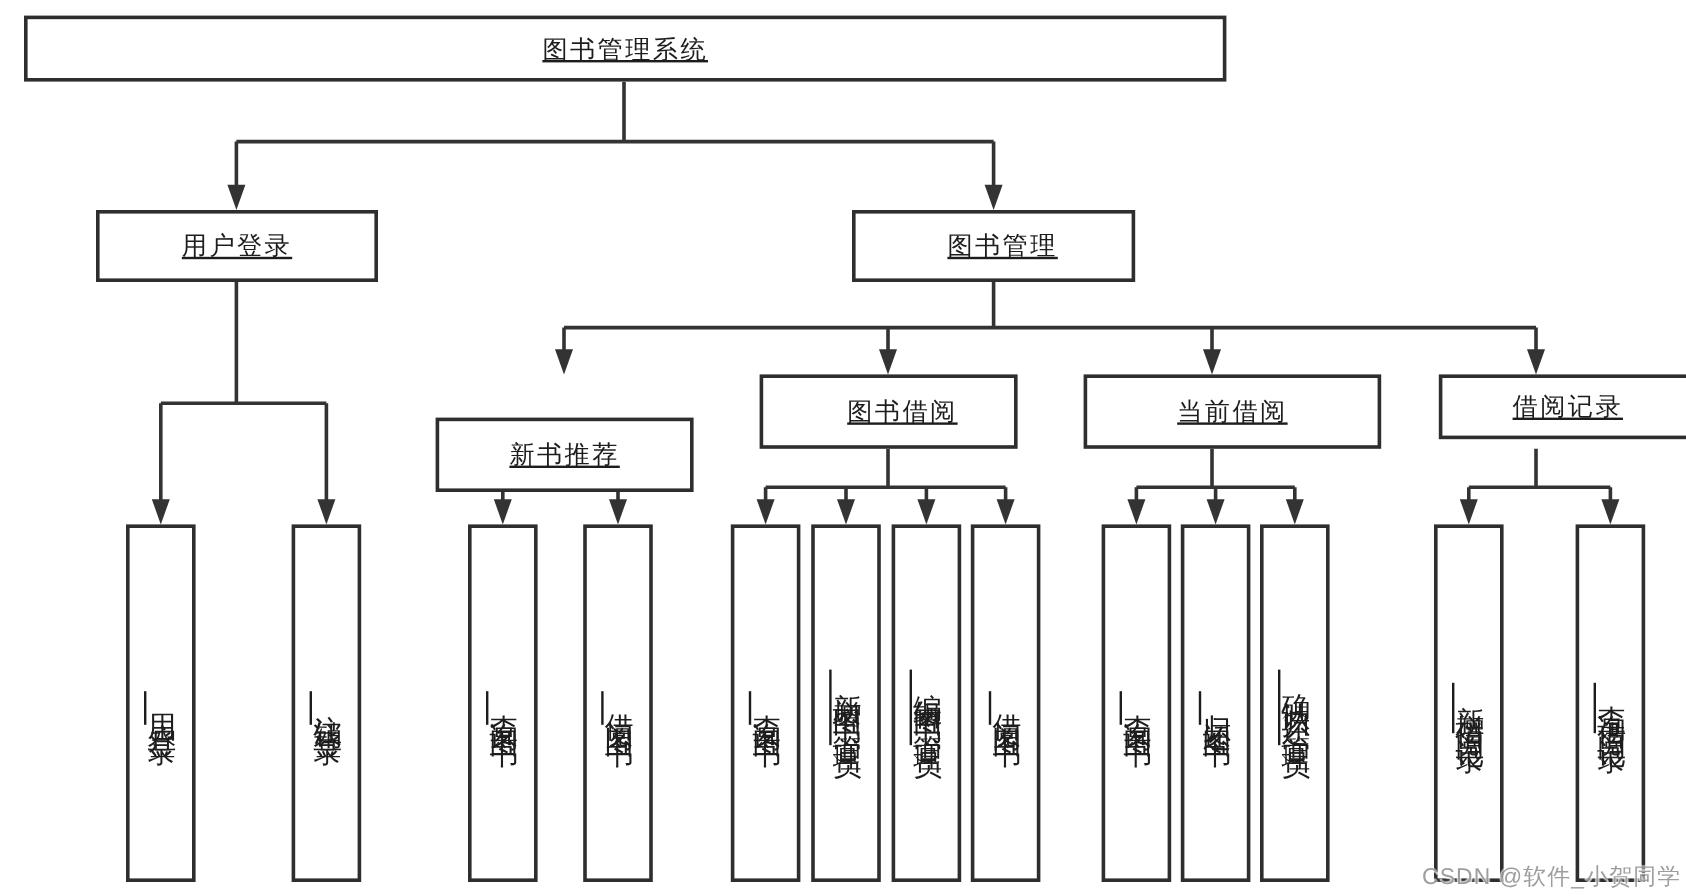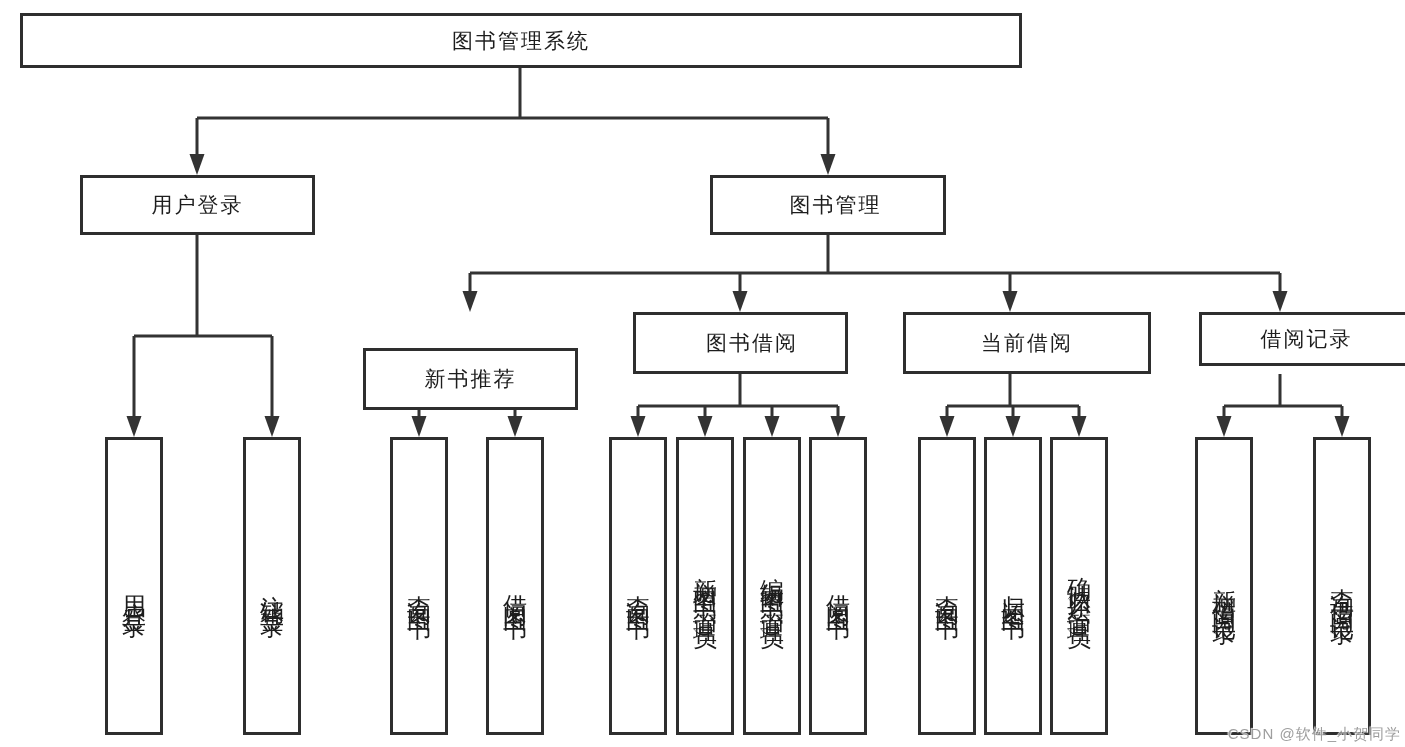--- a/index.html
+++ b/index.html
@@ -18,20 +18,21 @@
   }
   .box {
     position: absolute;
     box-sizing: border-box;
     background: #ffffff;
     border: 3px solid #2e2e2e;
     display: flex;
     align-items: center;
     justify-content: center;
     color: #1d1d1d;
+    text-decoration: underline;
   }
   .hlabel {
     font-size: 21px;
     letter-spacing: 2px;
     color: #1d1d1d;
     white-space: nowrap;
   }
   .leaf {
     top: 437px;
     width: 58px;
@@ -46,21 +47,21 @@
     margin-top: 7px;
     color: #1d1d1d;
     white-space: nowrap;
   }
   .conn { stroke: #333333; stroke-width: 3; fill: none; }
   .arrowhead { fill: #333333; stroke: none; }
   #watermark {
     position: absolute;
     right: 4px;
     bottom: 3px;
-    font-size: 15px;
+    font-size: 19px;
     color: #9e9e9e;
     letter-spacing: 1px;
     text-shadow: 1px 1px 1px rgba(255,255,255,0.9), -1px -1px 1px rgba(255,255,255,0.9);
     z-index: 5;
     white-space: nowrap;
   }
 </style>
 </head>
 <body>
 

